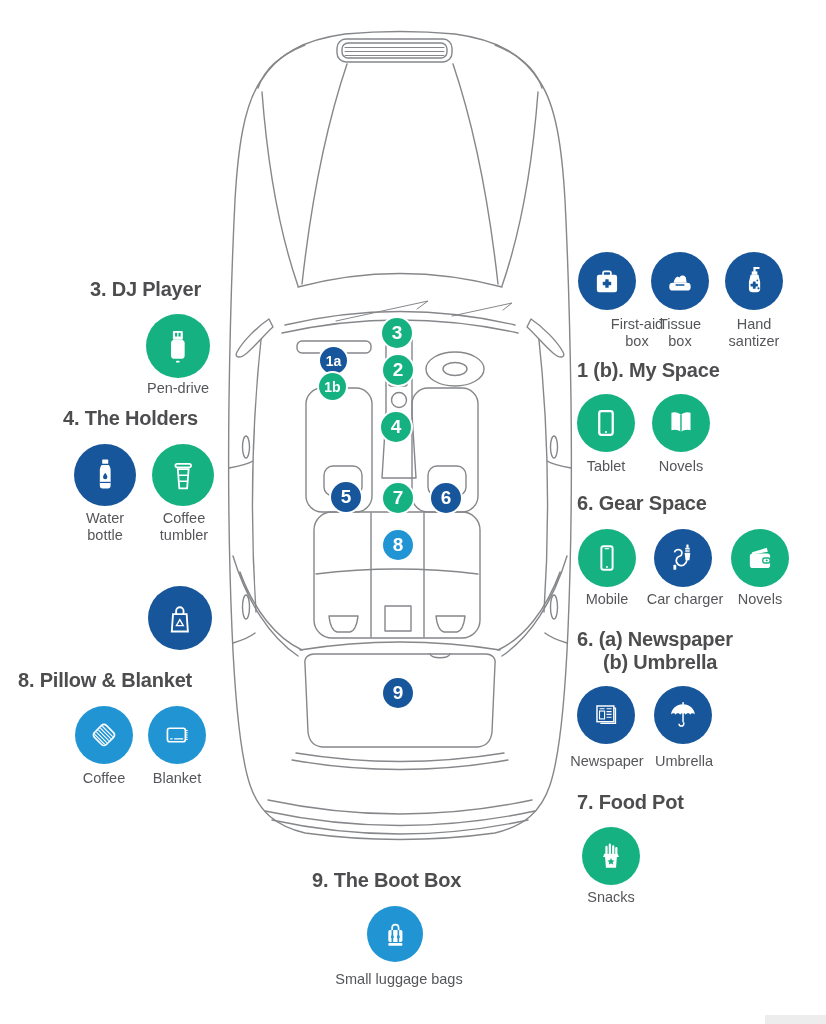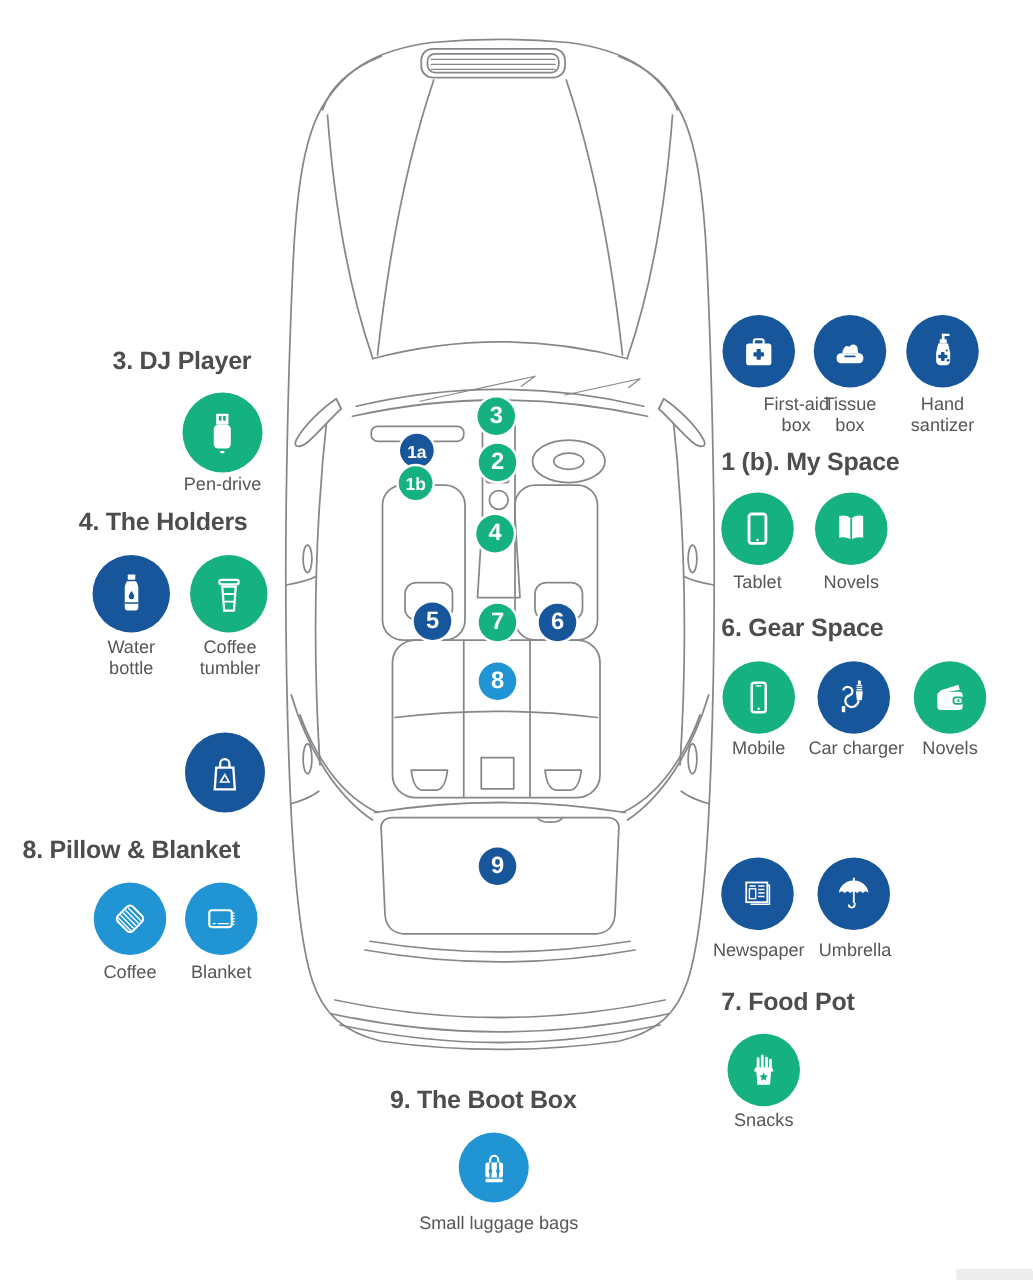--- a/index.html
+++ b/index.html
@@ -244,20 +244,24 @@
         <path class="wht" d="M18,22 L44,14 L46,21 L18,26 Z"></path>
         <rect class="wht" x="14" y="24" width="36" height="26" rx="5"></rect>
         <rect x="37" y="32" width="13" height="9" rx="3.5" fill="#fff" stroke="currentColor" stroke-width="2.5"></rect>
         <circle class="cut" cx="44" cy="36.5" r="1.8"></circle>
       </svg>
   </div>
   <div class="caption nowrap" style="left:607px;top:591px">Mobile</div>
   <div class="caption nowrap" style="left:685px;top:591px">Car charger</div>
   <div class="caption nowrap" style="left:760px;top:591px">Novels</div>
 
+  <div class="title" style="left:577px;top:628px">
+    <span>6. (a) Newspaper</span>
+    <span class="line2">(b) Umbrella</span>
+  </div>
   <div class="icon-circle c-blue" style="left:577px;top:686px;width:58px;height:58px">
     <svg viewBox="0 0 64 64">
         <path class="ws" stroke-width="2.2" d="M46,20 h3 v27 h-27"></path>
         <rect class="ws" stroke-width="2.6" x="16" y="16" width="30" height="28"></rect>
         <rect class="ws" stroke-width="2" x="20.5" y="25" width="9" height="14"></rect>
         <path class="ws" stroke-width="2" d="M33,21 h9 M20.5,21 h9 M33,26 h9 M33,31 h9 M33,36 h9"></path>
       </svg>
   </div>
   <div class="icon-circle c-blue" style="left:654px;top:686px;width:58px;height:58px">
     <svg viewBox="0 0 64 64">

